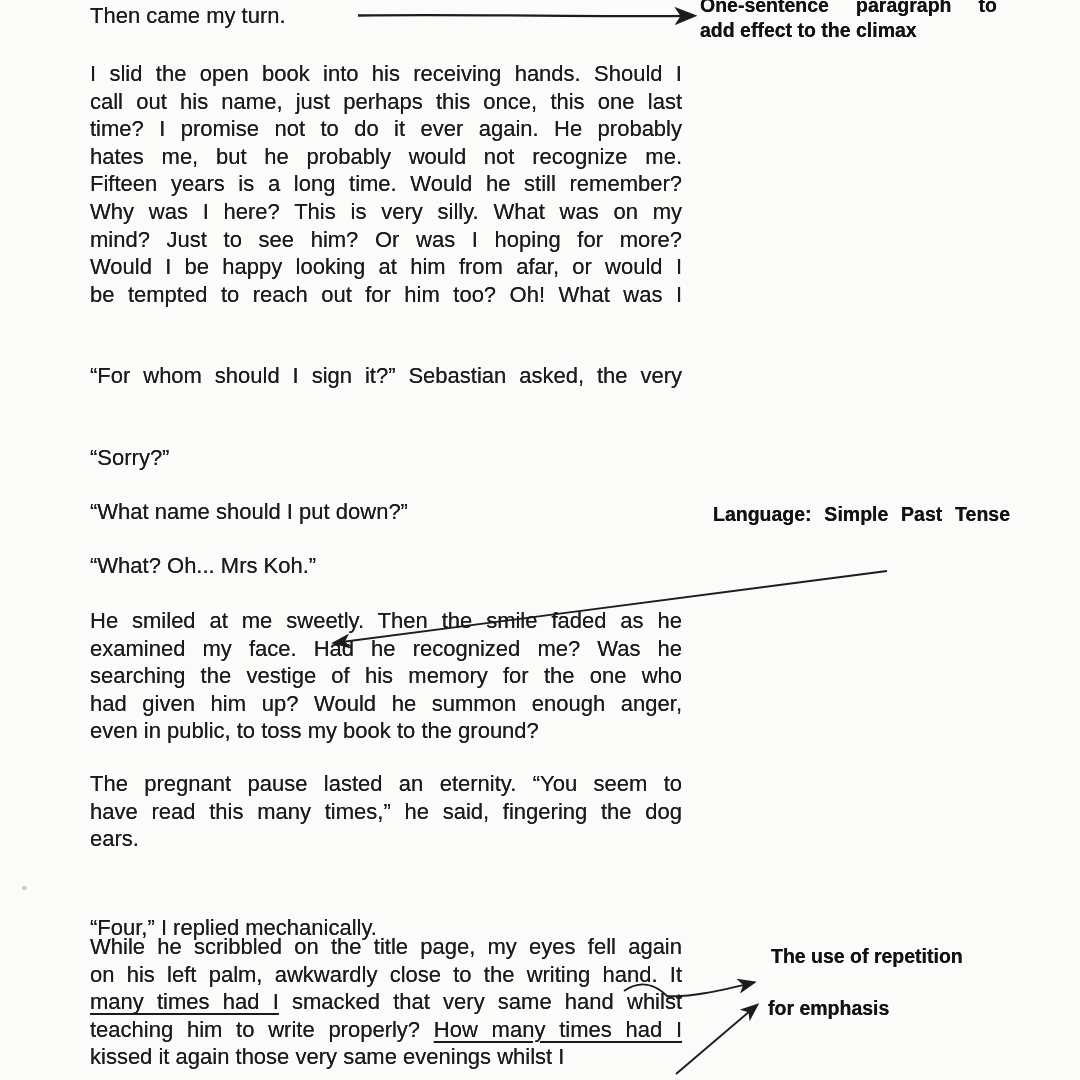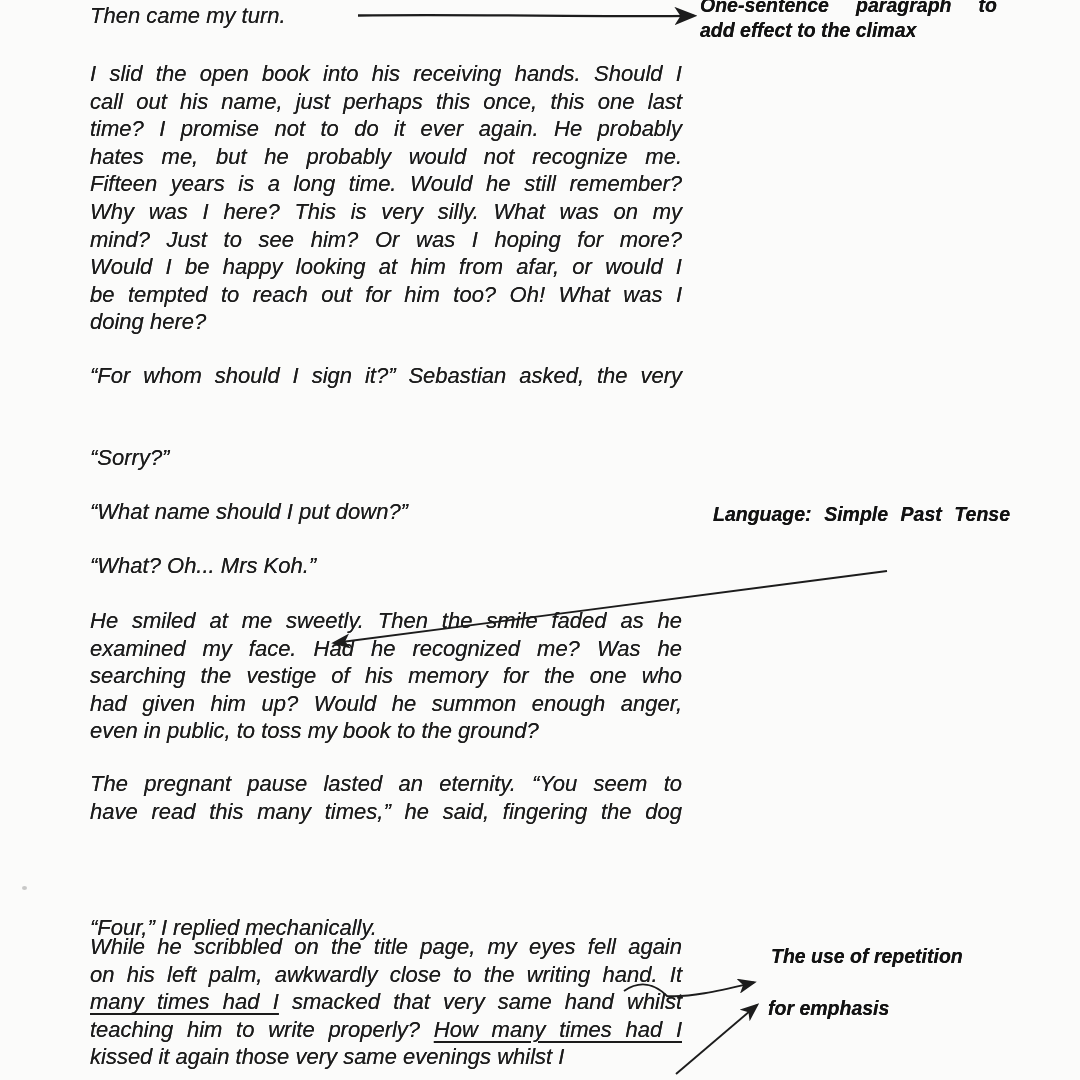--- a/index.html
+++ b/index.html
@@ -2,21 +2,20 @@
 <html style="--ink: #1b1b1b; --paper: #fbfbfa;"><head>
 <meta charset="utf-8">
 <style>
   :root { --ink:#1b1b1b; --paper:#fbfbfa; }
   html,body { margin:0; padding:0; }
   body { width:1080px; height:1080px; overflow:hidden; background:#ffffff; }
   .page {
     position:relative; width:1080px; height:1080px; overflow:hidden;
     background:var(--paper);
     font-family:"Liberation Sans","DejaVu Sans",sans-serif;
-    font-style:italic;
   }
   
   .para {
     position:absolute; left:90px; width:592px;
     font-size:22px; line-height:27.6px; color:var(--ink);
     text-shadow:0 0 0.5px rgba(25,25,25,0.85);
   }
   .line { text-align:justify; text-align-last:left; }
   .line.spread { text-align-last:justify; }
   .u { text-decoration:underline; text-decoration-thickness:1.7px; text-underline-offset:3.5px; }
@@ -48,21 +47,20 @@
       <div class="para" style="top: 60px;">
         <div class="line spread"><span>I slid the open book into his receiving hands. Should I</span></div>
         <div class="line spread"><span>call out his name, just perhaps this once, this one last</span></div>
         <div class="line spread"><span>time? I promise not to do it ever again. He probably</span></div>
         <div class="line spread"><span>hates me, but he probably would not recognize me.</span></div>
         <div class="line spread"><span>Fifteen years is a long time. Would he still remember?</span></div>
         <div class="line spread"><span>Why was I here? This is very silly. What was on my</span></div>
         <div class="line spread"><span>mind? Just to see him? Or was I hoping for more?</span></div>
         <div class="line spread"><span>Would I be happy looking at him from afar, or would I</span></div>
         <div class="line spread"><span>be tempted to reach out for him too? Oh! What was I</span></div>
-        <div class="line"><span>doing here?</span></div>
       </div>
       <div class="para" style="top: 362px;">
         <div class="line spread"><span>“For whom should I sign it?” Sebastian asked, the very</span></div>
       </div>
       <div class="para" style="top: 444px;">
         <div class="line"><span>“Sorry?”</span></div>
       </div>
       <div class="para" style="top: 498px;">
         <div class="line"><span>“What name should I put down?”</span></div>
       </div>
@@ -72,20 +70,21 @@
       <div class="para" style="top: 607px;">
         <div class="line spread"><span>He smiled at me sweetly. Then the smile faded as he</span></div>
         <div class="line spread"><span>examined my face. Had he recognized me? Was he</span></div>
         <div class="line spread"><span>searching the vestige of his memory for the one who</span></div>
         <div class="line spread"><span>had given him up? Would he summon enough anger,</span></div>
         <div class="line"><span>even in public, to toss my book to the ground?</span></div>
       </div>
       <div class="para" style="top: 770px;">
         <div class="line spread"><span>The pregnant pause lasted an eternity. “You seem to</span></div>
         <div class="line spread"><span>have read this many times,” he said, fingering the dog</span></div>
+        <div class="line"><span>ears.</span></div>
       </div>
       <div class="para" style="top: 879px; margin-top: 35px;">
         <div class="line"><span>“Four,” I replied mechanically.</span></div>
       </div>
       <div class="para" style="top: 933px;">
         <div class="line spread"><span>While he scribbled on the title page, my eyes fell again</span></div>
         <div class="line spread"><span>on his left palm, awkwardly close to the writing hand. It</span></div>
         <div class="line spread"><span class="u">many times had I</span><span> smacked that very same hand whilst</span></div>
         <div class="line spread"><span>teaching him to write properly? </span><span class="u">How many times had I</span></div>
         <div class="line"><span>kissed it again those very same evenings whilst I</span></div>

